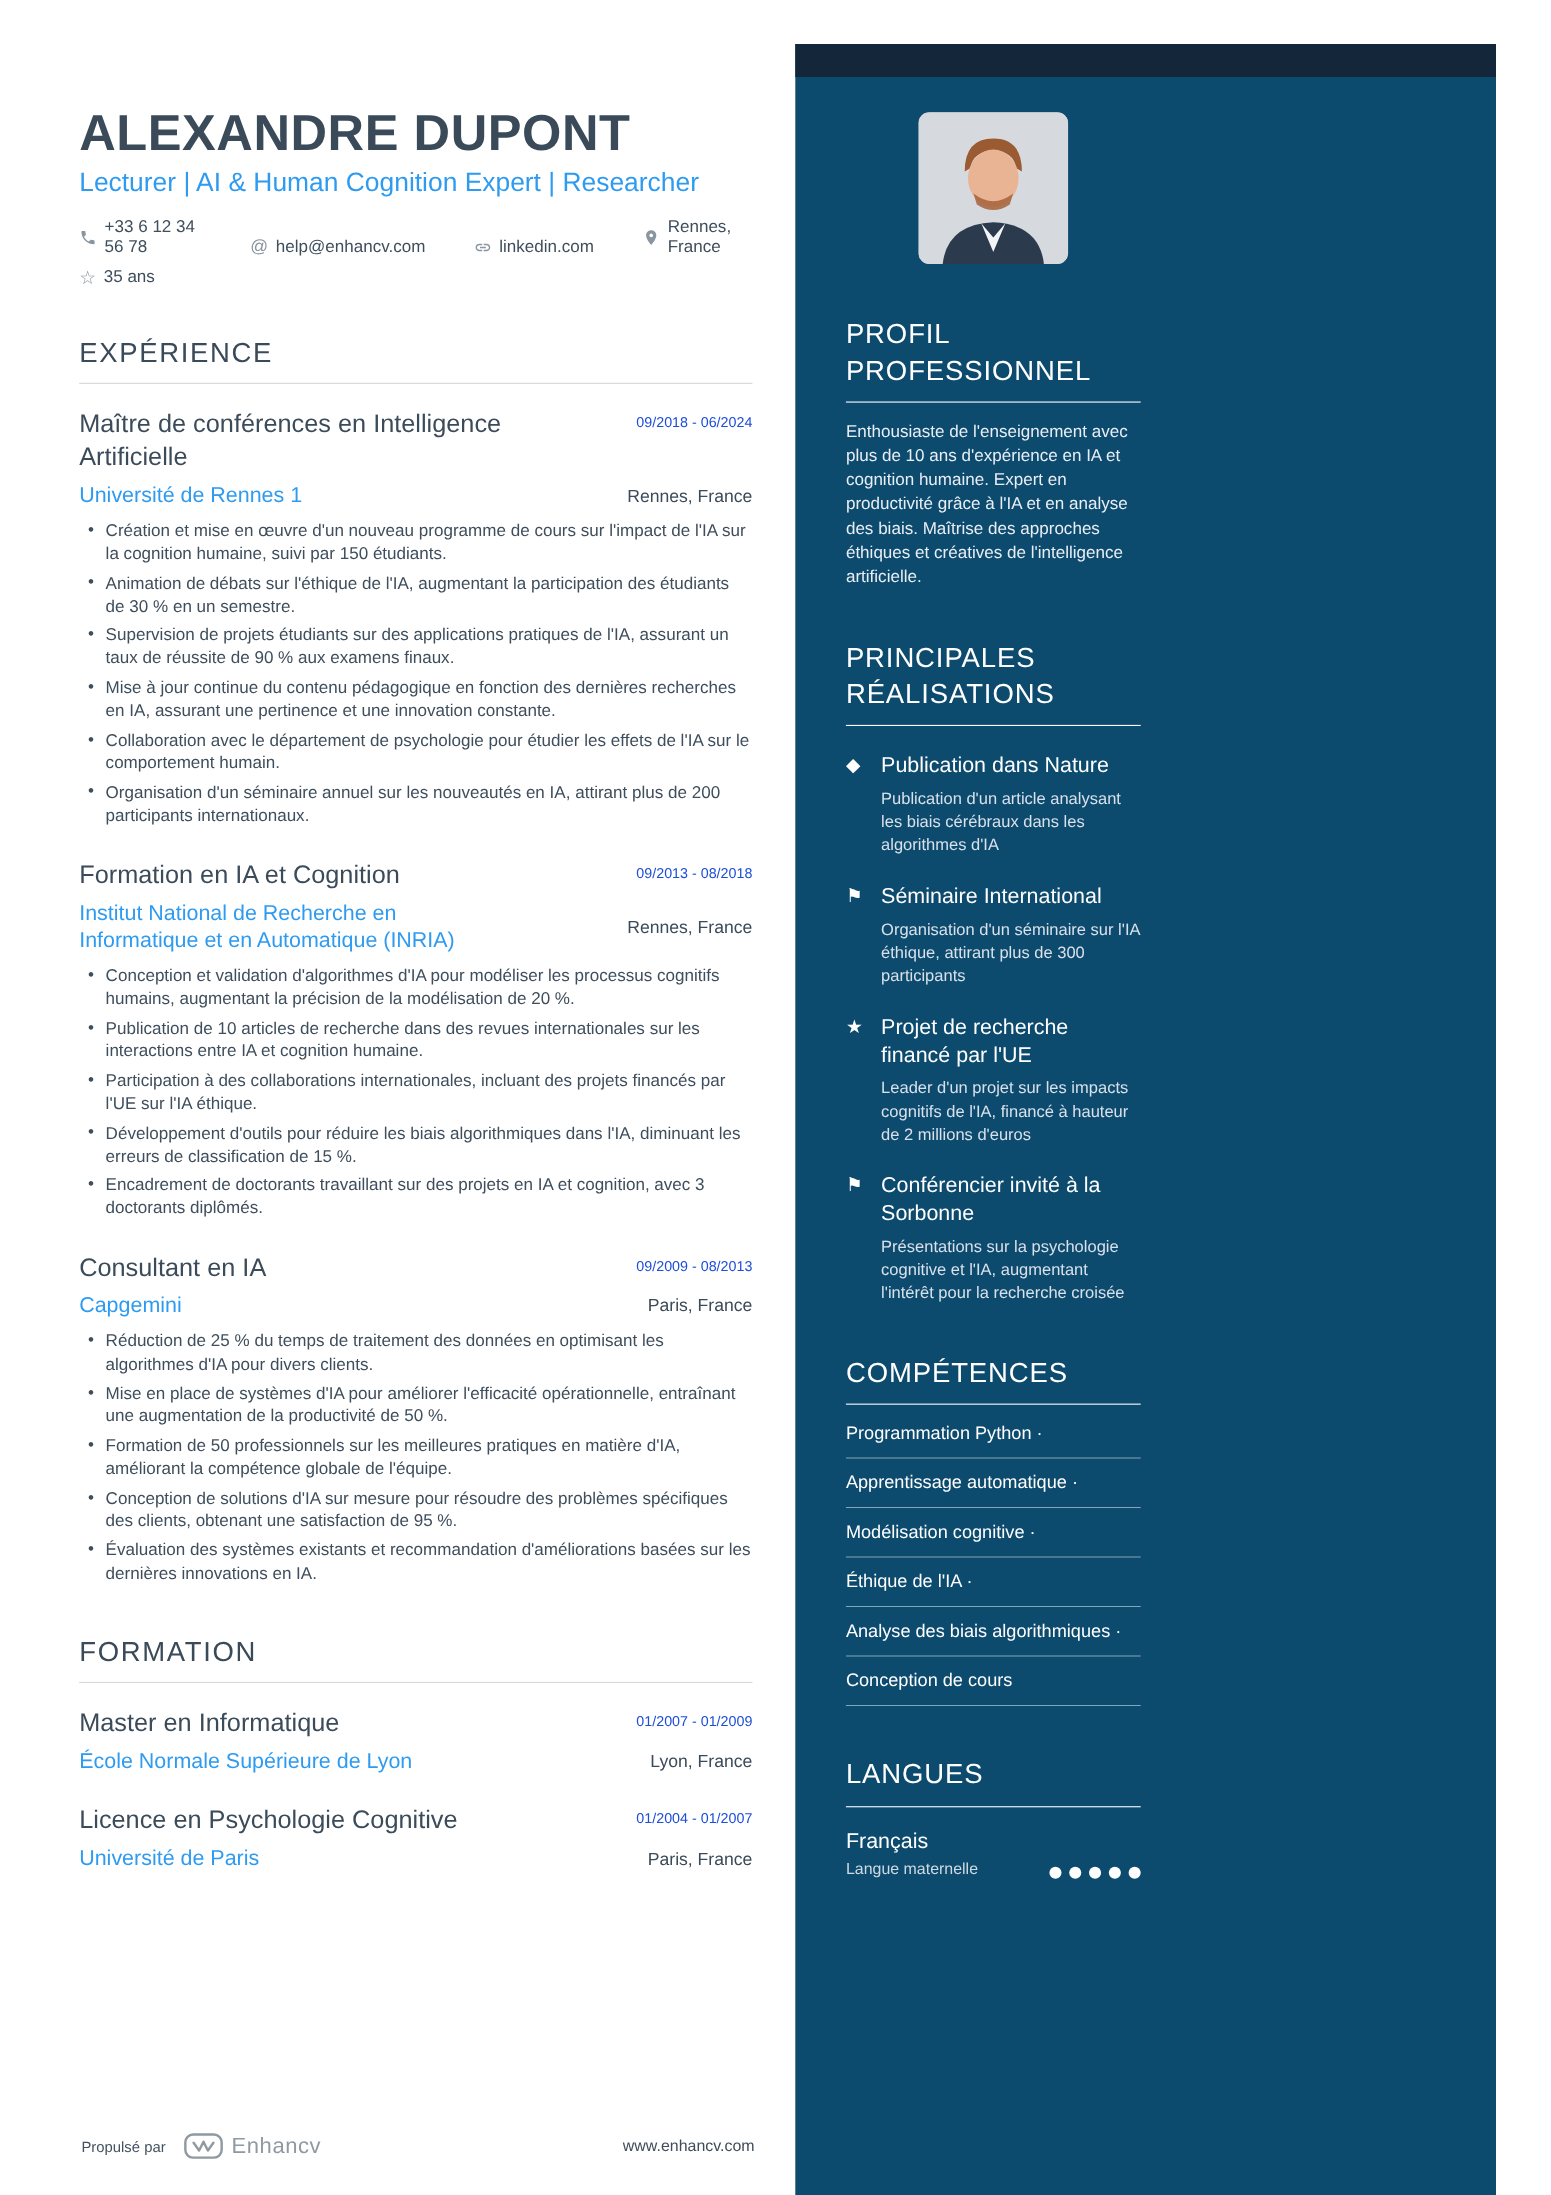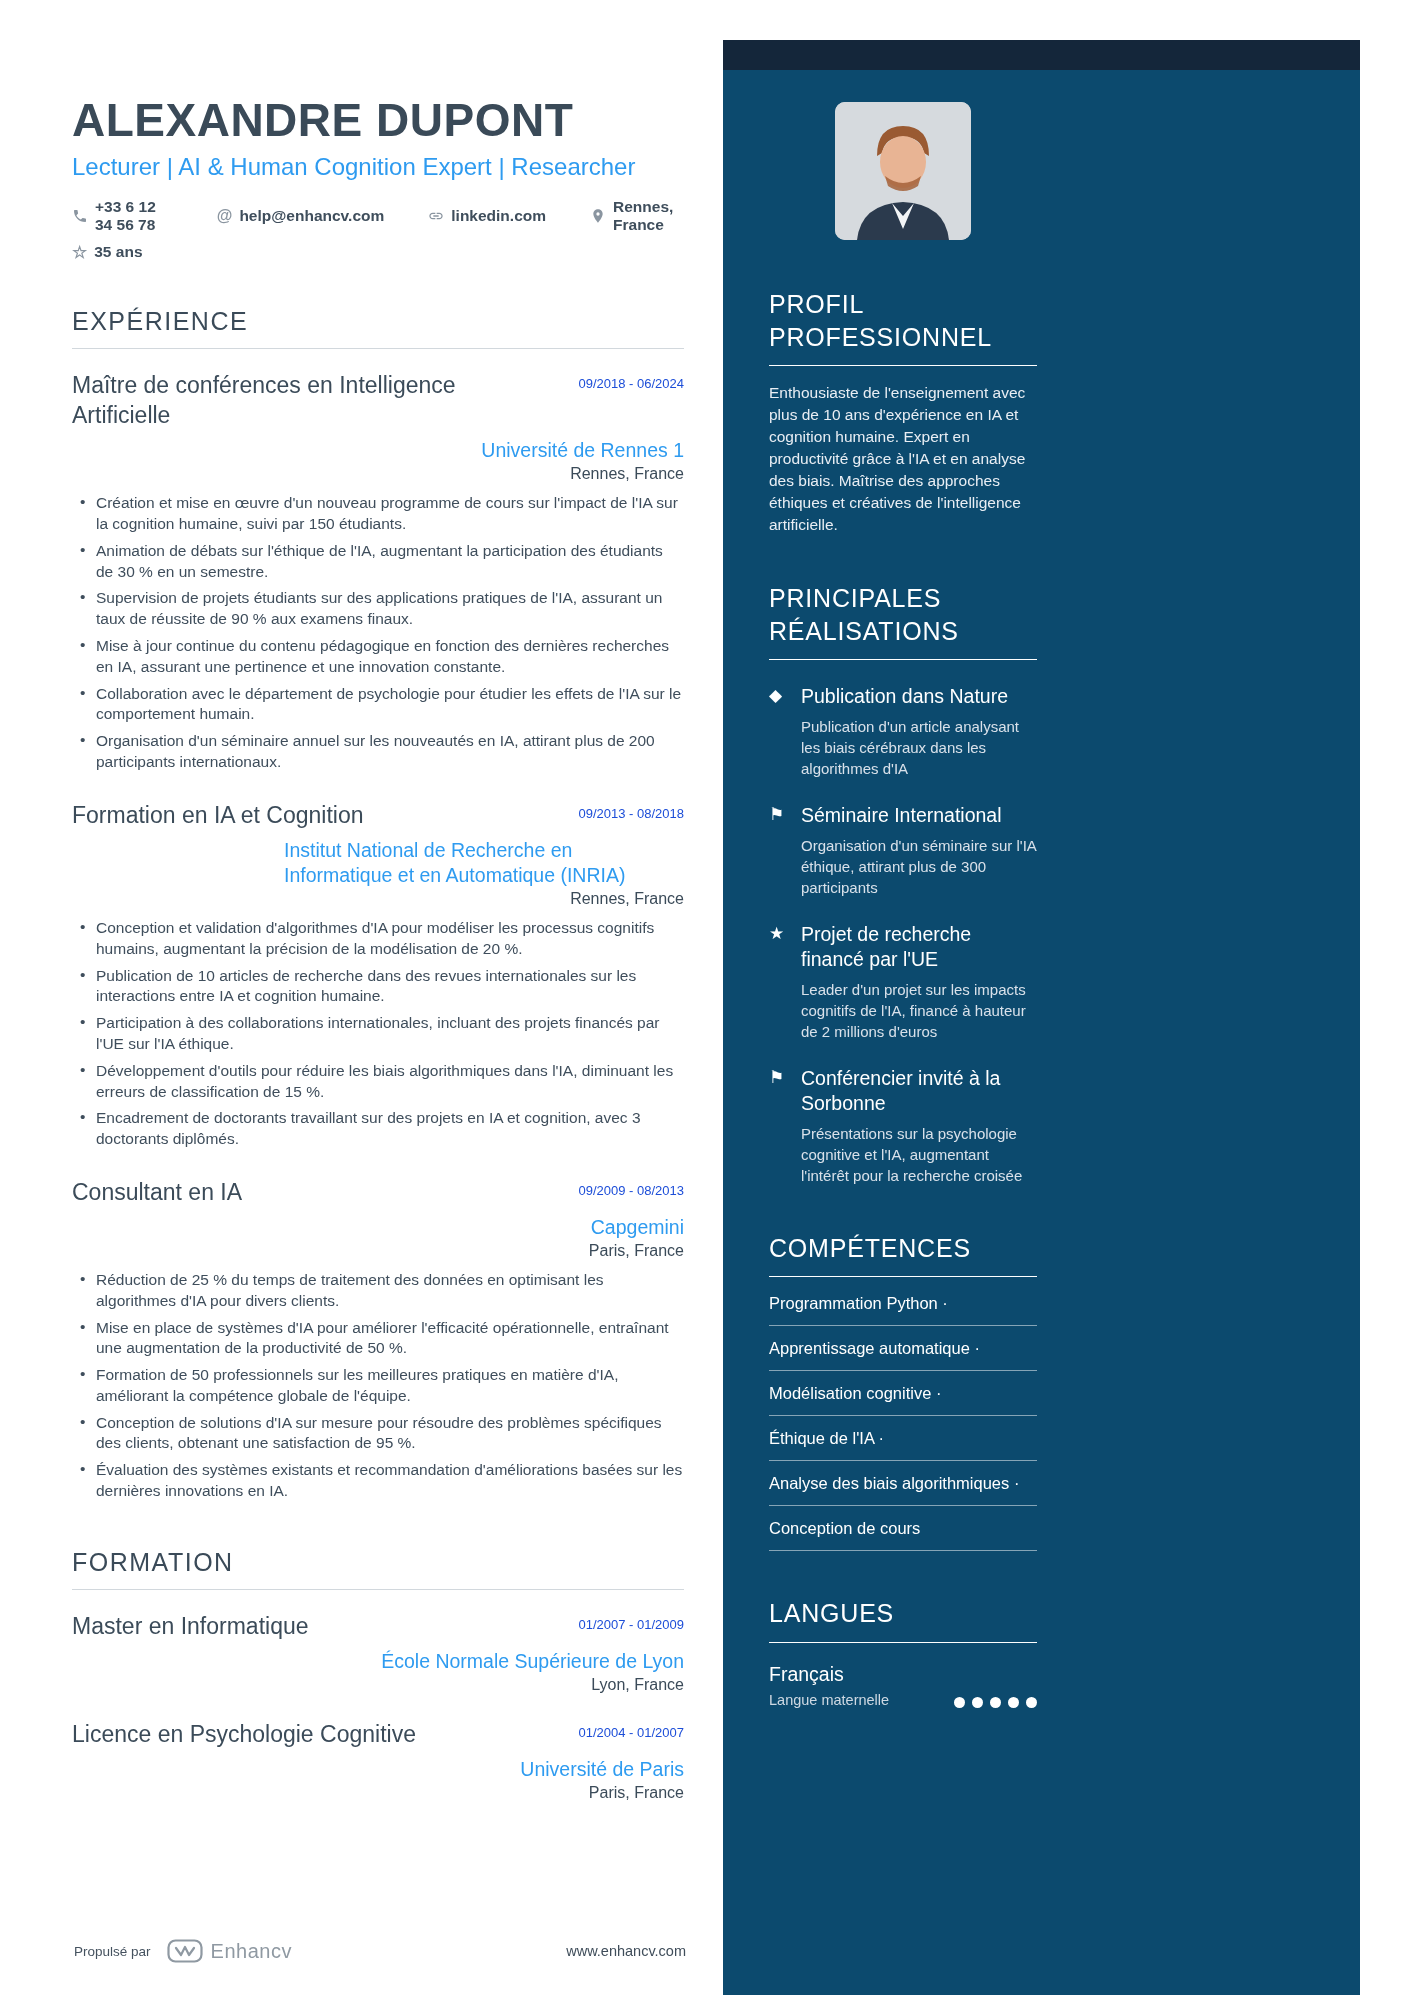--- a/index.html
+++ b/index.html
@@ -6,35 +6,35 @@
   html,body { background:#ffffff; }
   body { width:1410px; font-family:"Liberation Sans", sans-serif; -webkit-font-smoothing:antialiased; }
   .page { position:relative; width:1360px; height:1995px; display:flex; overflow:hidden; background:#ffffff;margin-top:40px; }
 
   
   .main { flex:0 0 723px; width:723px; padding:56px 39px 150px 72px; position:relative; }
 
   .person-name { font-size:46px; font-weight:700; color:#3a4a58; letter-spacing:.5px; line-height:1.05; }
   .person-headline { font-size:24px; color:#2e9bf0; margin-top:8px; line-height:1.25; }
 
-  .contact-row { display:flex; align-items:center; gap:44px; margin-top:16px; font-size:15.5px; color:#3f4e5c;font-weight:bold; }
+  .contact-row { display:flex; align-items:flex-end; gap:44px; margin-top:16px; font-size:15.5px; color:#3f4e5c; }
   .contact-row.second { margin-top:9px; }
   .contact-item { display:inline-flex; align-items:center; gap:7px; }
   .cicon { width:16px; height:16px; flex:0 0 16px; fill:#8a95a0; }
   .at-glyph { font-size:16px; color:#8a95a0; line-height:1; }
   .star-glyph { font-size:17px; color:#8a95a0; line-height:1; }
 
   .sec-title { font-size:25px; font-weight:400; color:#3a4a58; letter-spacing:1.5px; padding-bottom:12px;
                border-bottom:1px solid #d2d8dd; margin-top:46px; margin-bottom:22px; }
 
   .job { margin-bottom:28px; }
   .job-head { display:flex; align-items:flex-start; }
   .job-title { font-size:23px; font-weight:400; color:#3b4b59; line-height:1.3; max-width:470px; }
   .job-dates { margin-left:auto; font-size:13px; color:#1d4ed8; white-space:nowrap; padding-top:5px; }
-  .job-sub { display:flex; align-items:flex-end; margin-top:7px;flex-direction:column; }
+  .job-sub { display:flex; align-items:center; margin-top:7px; }
   .job-company { font-size:19.5px; color:#2e9bf0; line-height:1.3; max-width:400px; }
   .job-loc { margin-left:auto; font-size:16px; color:#3b4b59; white-space:nowrap; padding-top:2px; }
   .bullets { margin-top:10px; padding-left:24px; list-style:none; }
   .bullets li { position:relative; font-size:15.5px; color:#3f4e5c; line-height:1.34; margin-bottom:6px; }
   .bullets li::before { content:"\2022"; position:absolute; left:-16px; top:-1px; color:#3f4e5c; }
 
   .degree { margin-bottom:26px; }
 
   
   .sidebar { flex:1; background:#0c4a6e; color:#ffffff; position:relative; }

